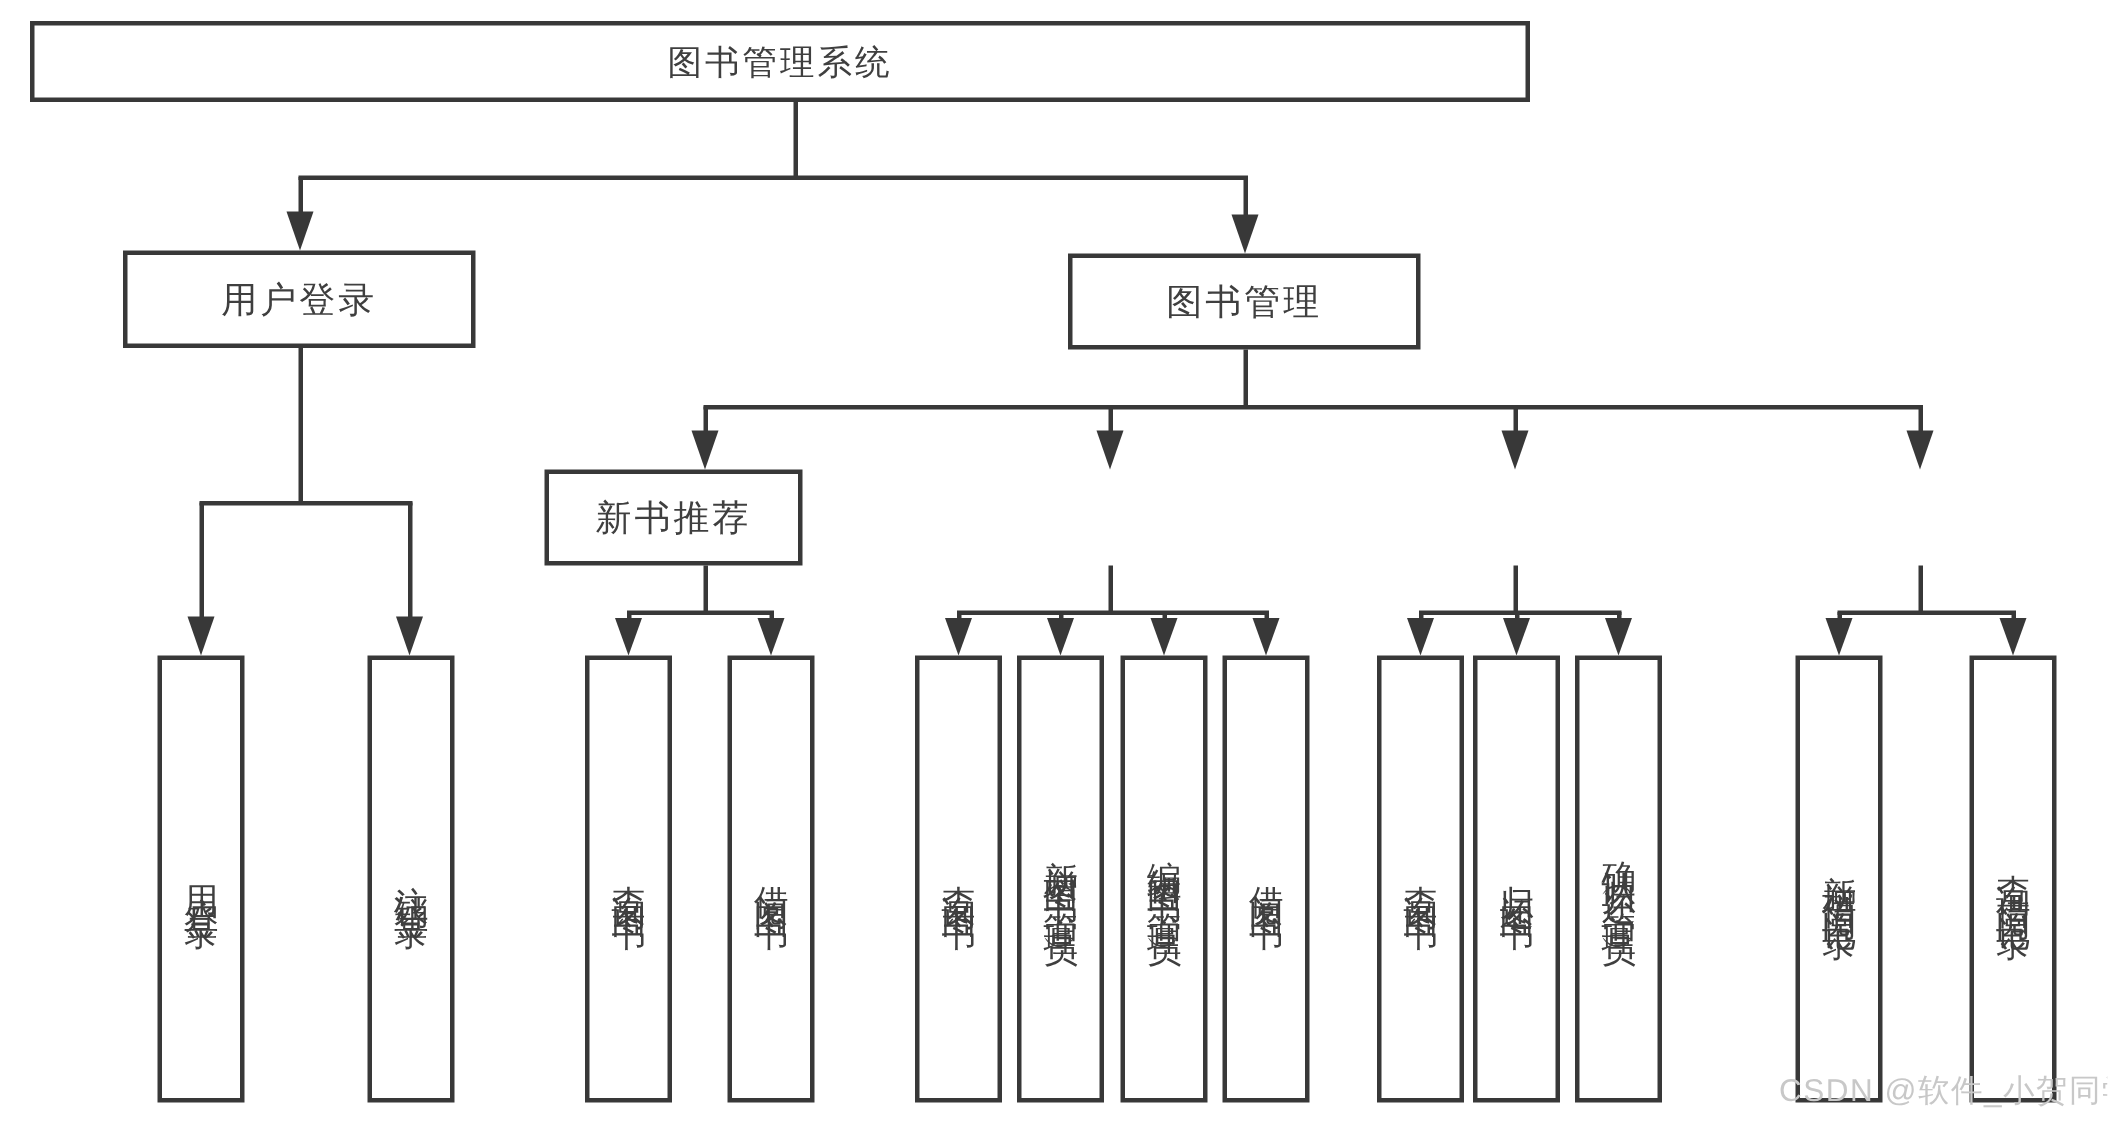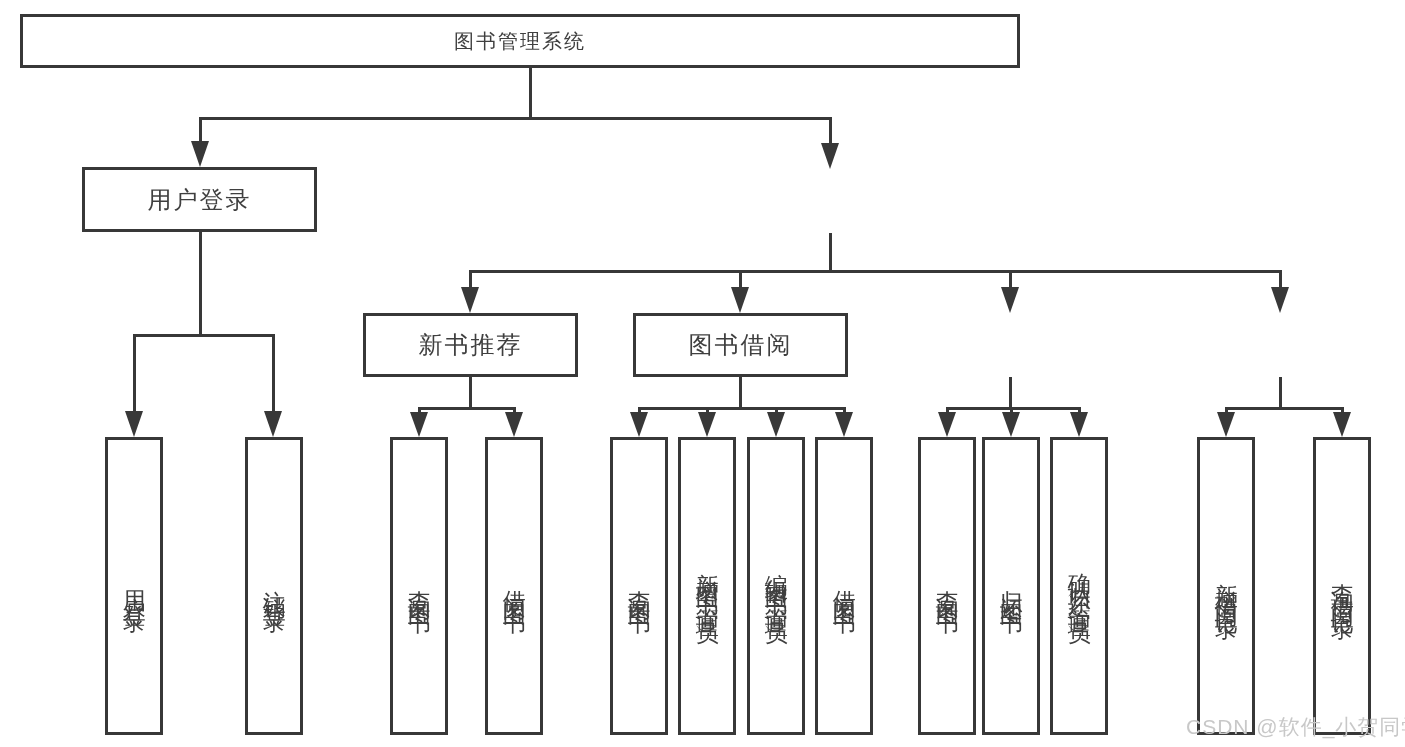--- a/index.html
+++ b/index.html
@@ -24,21 +24,21 @@
     align-items: center;
     justify-content: center;
     color: #3f3f3f;
   }
   .node-label {
     font-size: 24px;
     letter-spacing: 2px;
     white-space: nowrap;
   }
   .node.root .node-label {
-    font-size: 20px;
+    font-size: 23px;
   }
   .node.vertical .node-label {
     writing-mode: vertical-rl;
     text-orientation: mixed;
     font-size: 23px;
     letter-spacing: 7px;
     line-height: 1.1;
     white-space: normal;
   }
   .edge {
@@ -67,25 +67,25 @@
 <body>
 
 <div id="canvas">
   <div class="watermark">CSDN @软件_小贺同学</div>
 <div class="node root" style="left: 20px; top: 14px; width: 1000px; height: 54px;">
       <span class="node-label">图书管理系统</span>
     </div>
     <div class="node" style="left: 82px; top: 167px; width: 235px; height: 65px;">
       <span class="node-label">用户登录</span>
     </div>
-    <div class="node" style="left: 363px; top: 313px; width: 215px; height: 64px;">
+    <div class="node" style="left: 712px; top: 169px; width: 235px; height: 64px;">
+      <span class="node-label">图书管理</span>
+    </div>
+    <div class="node" style="left: 363px; top: 313px; width: 172px; height: 64px;">
       <span class="node-label">新书推荐</span>
-    </div>
-    <div class="node" style="left: 633px; top: 313px; width: 215px; height: 64px;">
-      <span class="node-label">图书借阅</span>
     </div>
     <div class="node vertical" style="left: 105px; top: 437px; width: 58px; height: 298px;">
       <span class="node-label">用户登录</span>
     </div>
     <div class="node vertical" style="left: 245px; top: 437px; width: 58px; height: 298px;">
       <span class="node-label">注销登录</span>
     </div>
     <div class="node vertical" style="left: 390px; top: 437px; width: 58px; height: 298px;">
       <span class="node-label">查询图书</span>
     </div>

